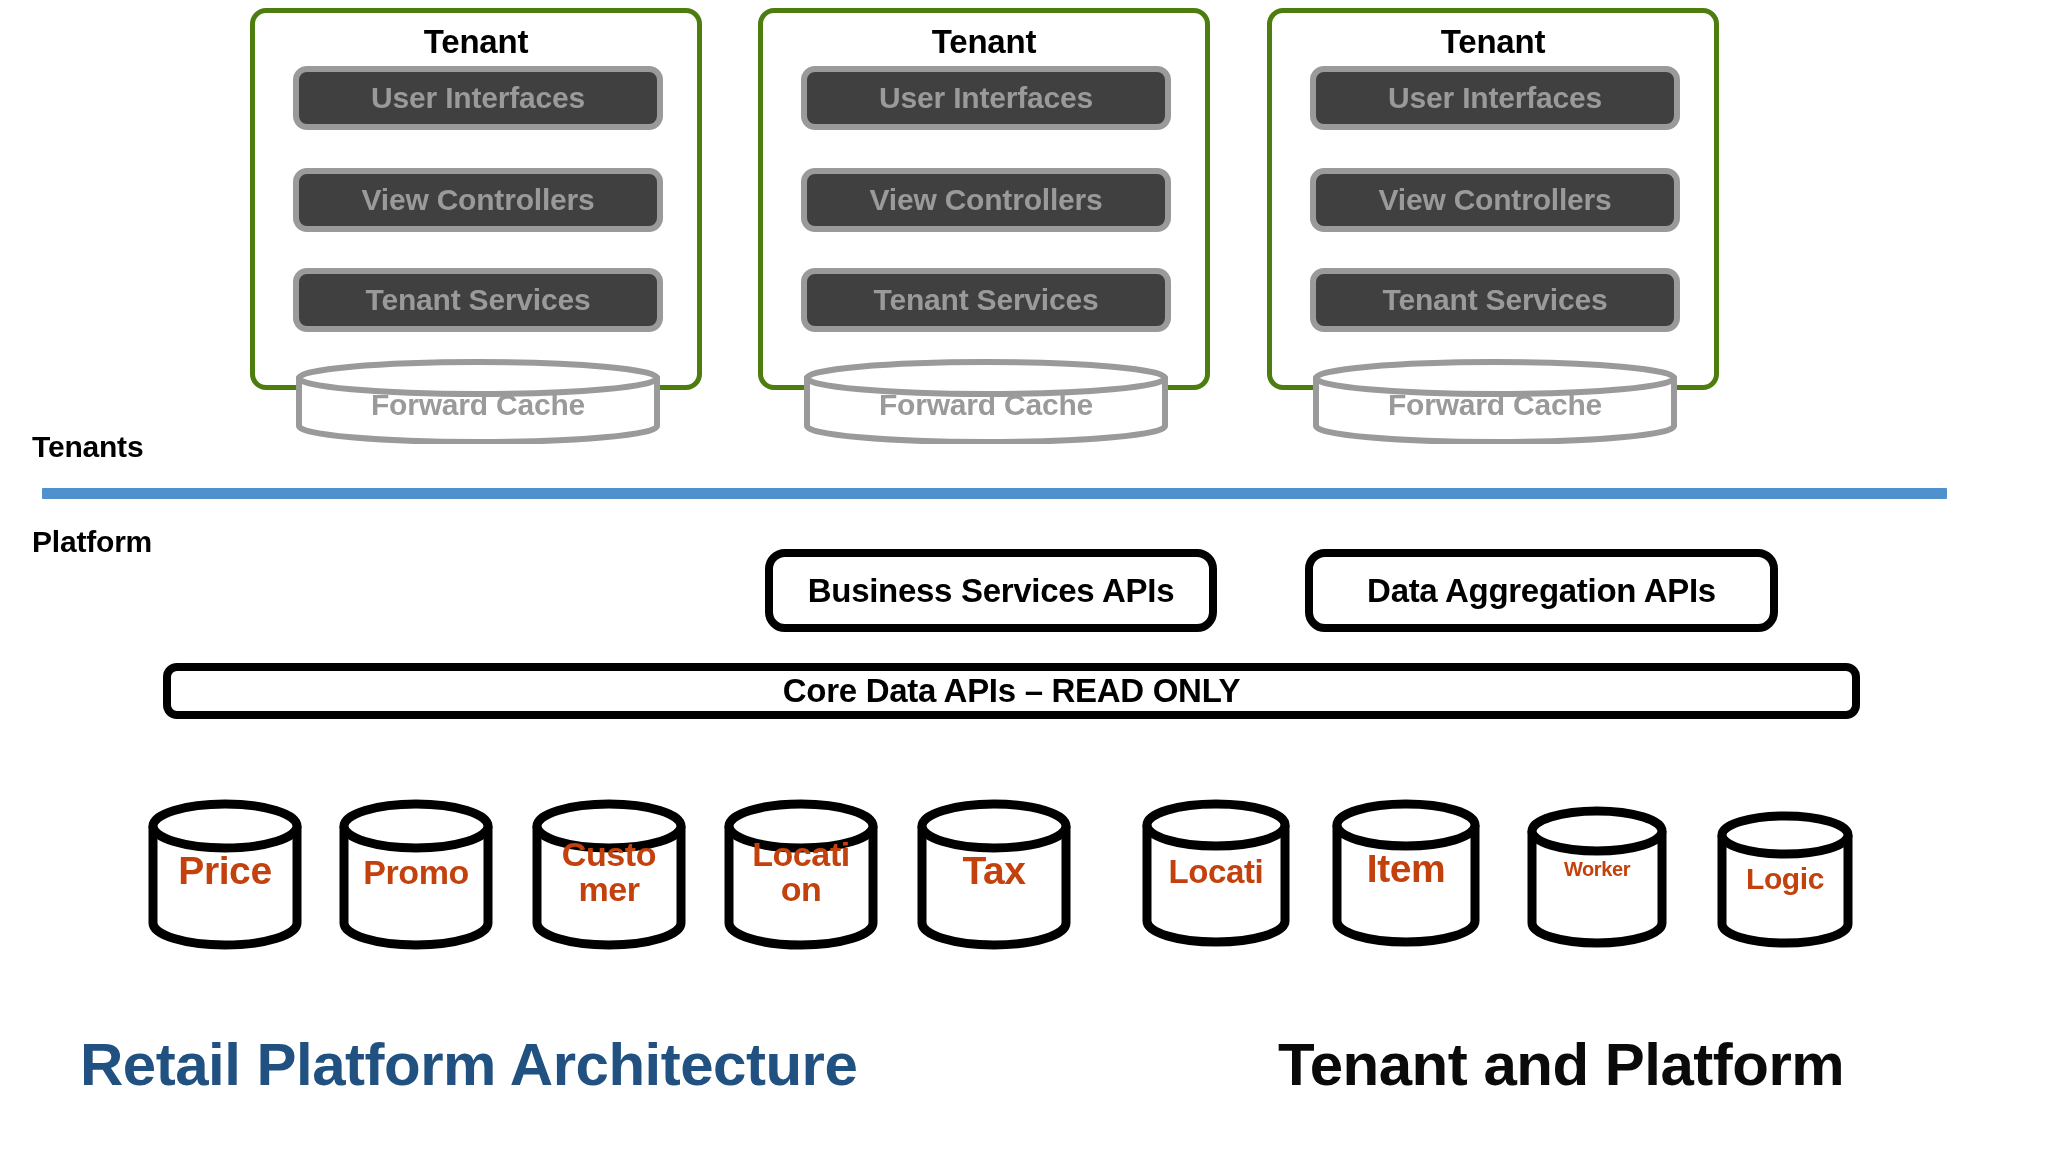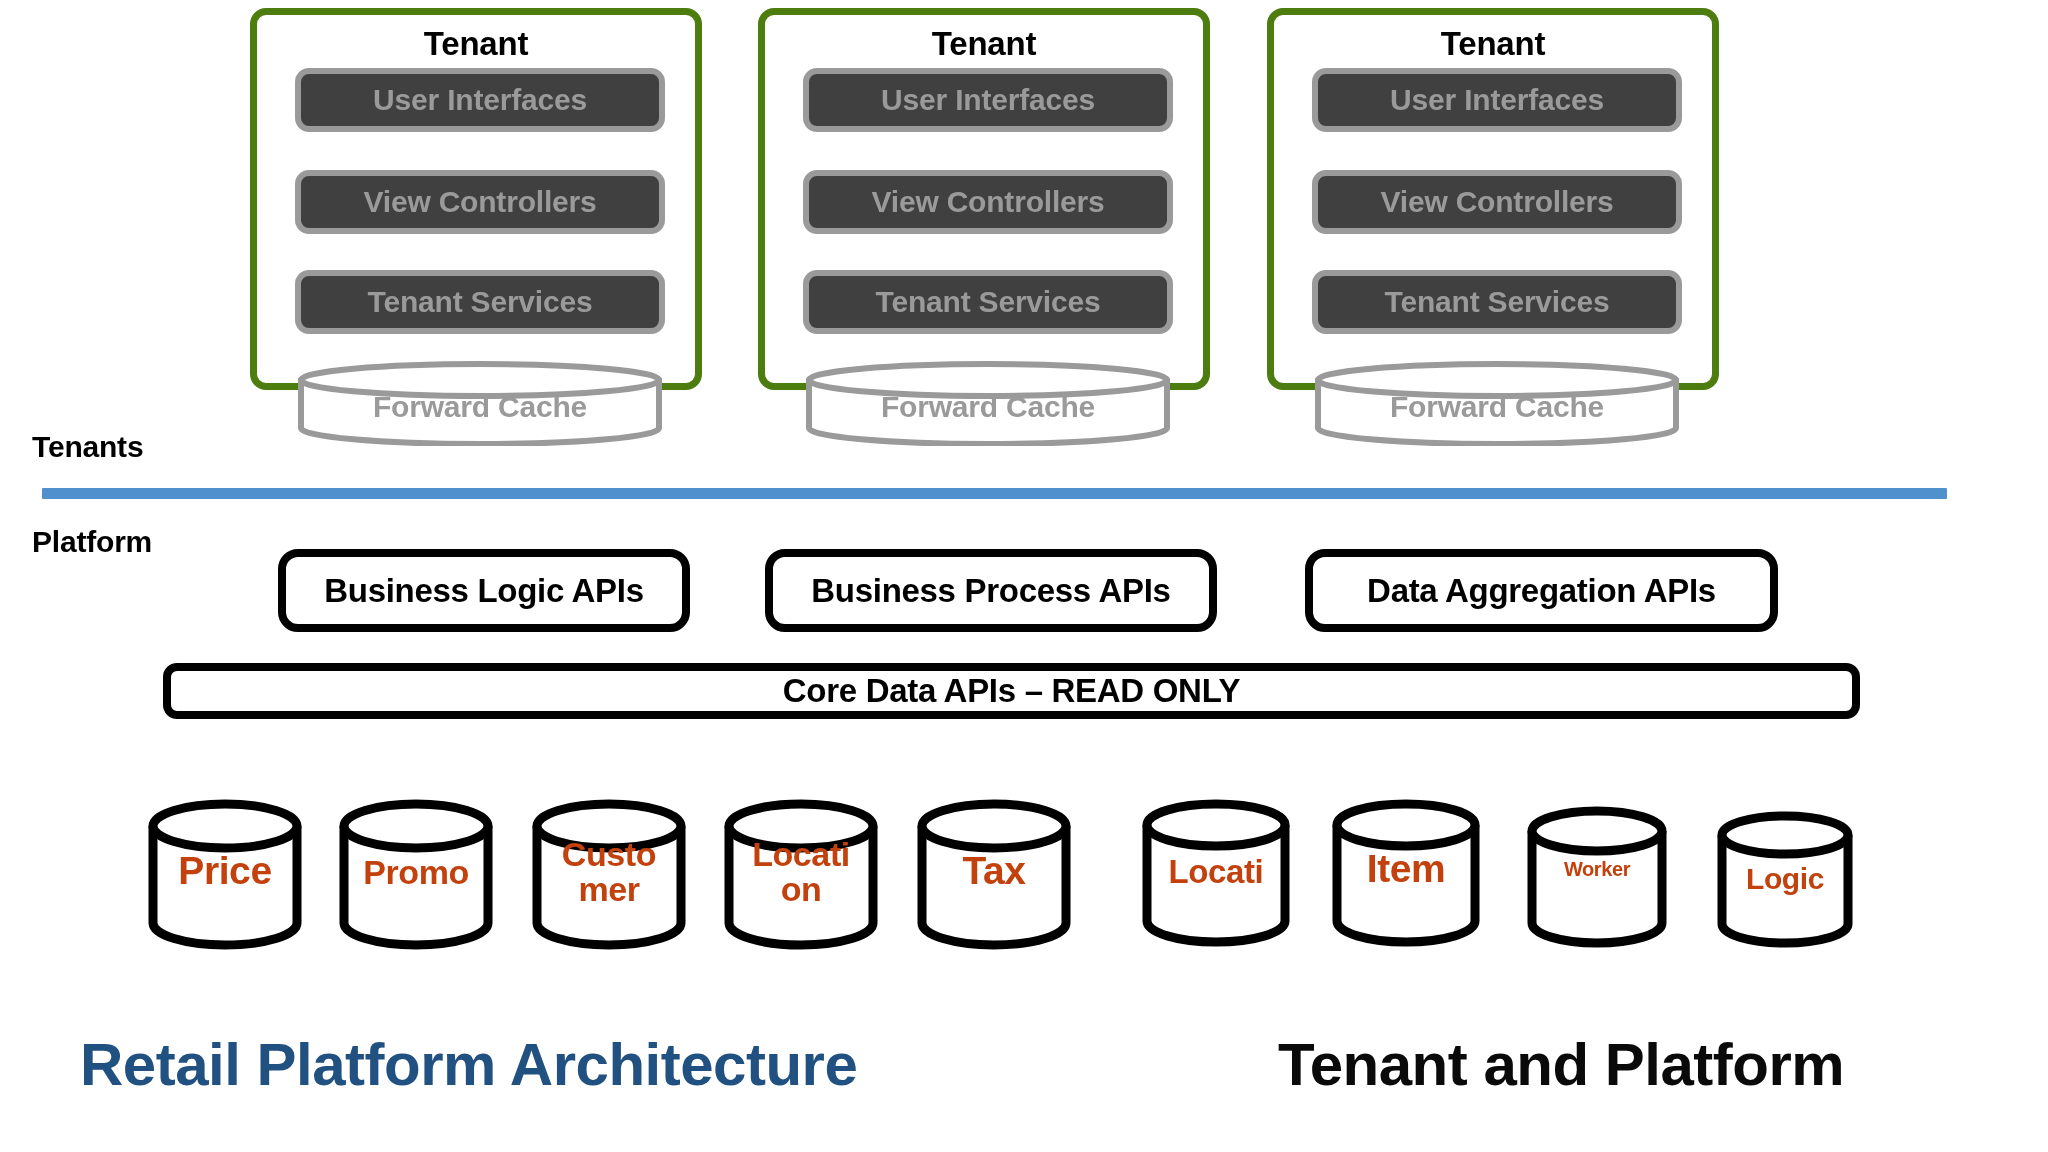--- a/index.html
+++ b/index.html
@@ -20,21 +20,21 @@
     width: 2048px;
     height: 1152px;
   }
 
   
   .tenant-box {
     position: absolute;
     top: 8px;
     width: 452px;
     height: 382px;
-    border: 7px solid #4d7c0f;
+    border: 5px solid #4d7c0f;
     border-radius: 16px;
     background: #ffffff;
     box-sizing: border-box;
   }
   .tenant-title {
     position: absolute;
     top: 10px;
     left: 0;
     width: 100%;
     text-align: center;
@@ -229,22 +229,21 @@
       </svg>
       <div class="cache-label">Forward Cache</div>
     </div>
   </div>
 
   <div class="side-label" id="tenants-label">Tenants</div>
   <div class="side-label" id="platform-label">Platform</div>
 
   <div id="divider"></div>
 
-  <div class="api-box" id="api-0">Business Logic APIs</div>
-  <div class="api-box" id="api-1">Business Process APIs</div>
+  <div class="api-box" id="api-1">Business Services APIs</div>
   <div class="api-box" id="api-2">Data Aggregation APIs</div>
 
   <div id="core-bar">Core Data APIs – READ ONLY</div>
 
   <div class="db" style="left:146px; top:797px;">
     <svg width="158" height="155" viewBox="0 0 158 155" aria-hidden="true">
       <path d="M7,29 L7,126 A72,22 0 0 0 151,126 L151,29" fill="#ffffff" stroke="#000000" stroke-width="9" stroke-linejoin="round"></path>
       <ellipse cx="79" cy="29" rx="72" ry="22" fill="#ffffff" stroke="#000000" stroke-width="9"></ellipse>
     </svg>
     <div class="db-label" style="top:54px; font-size:39px;">Price</div>

